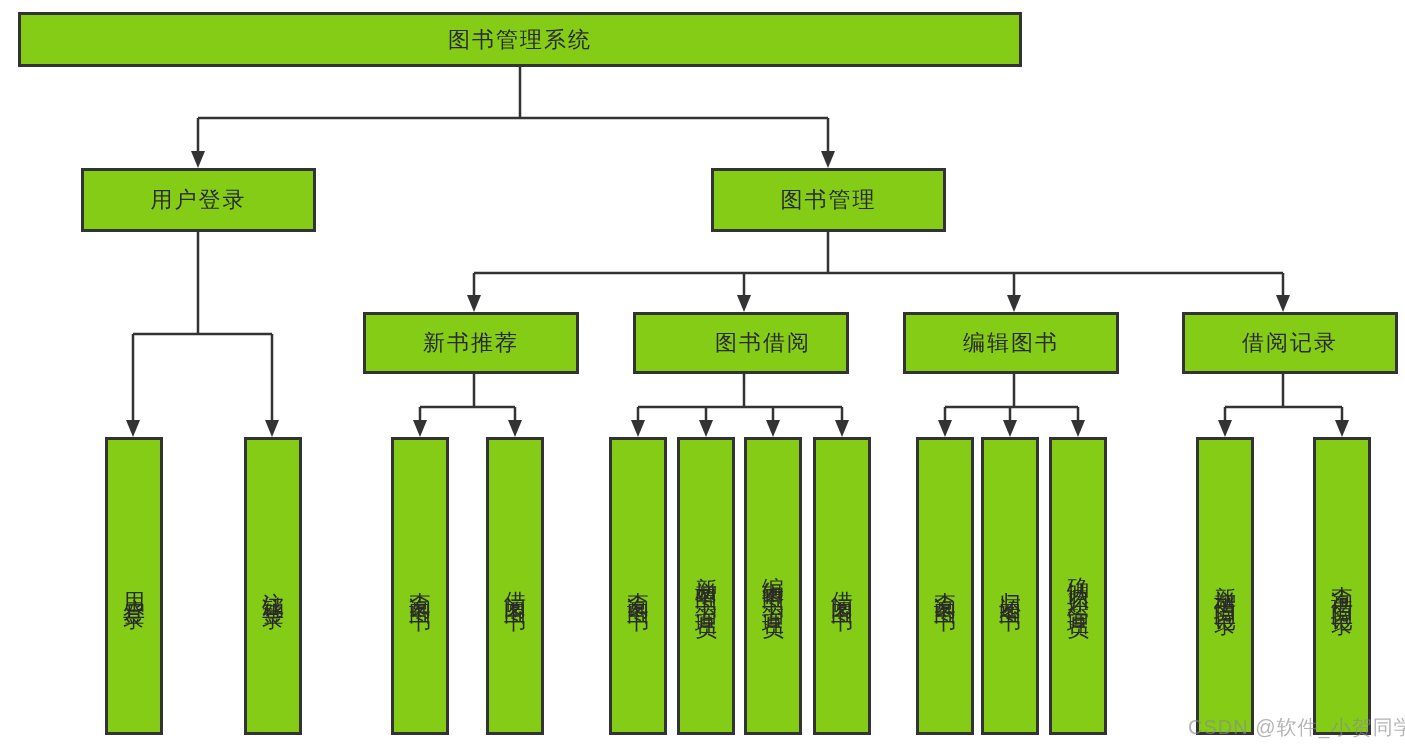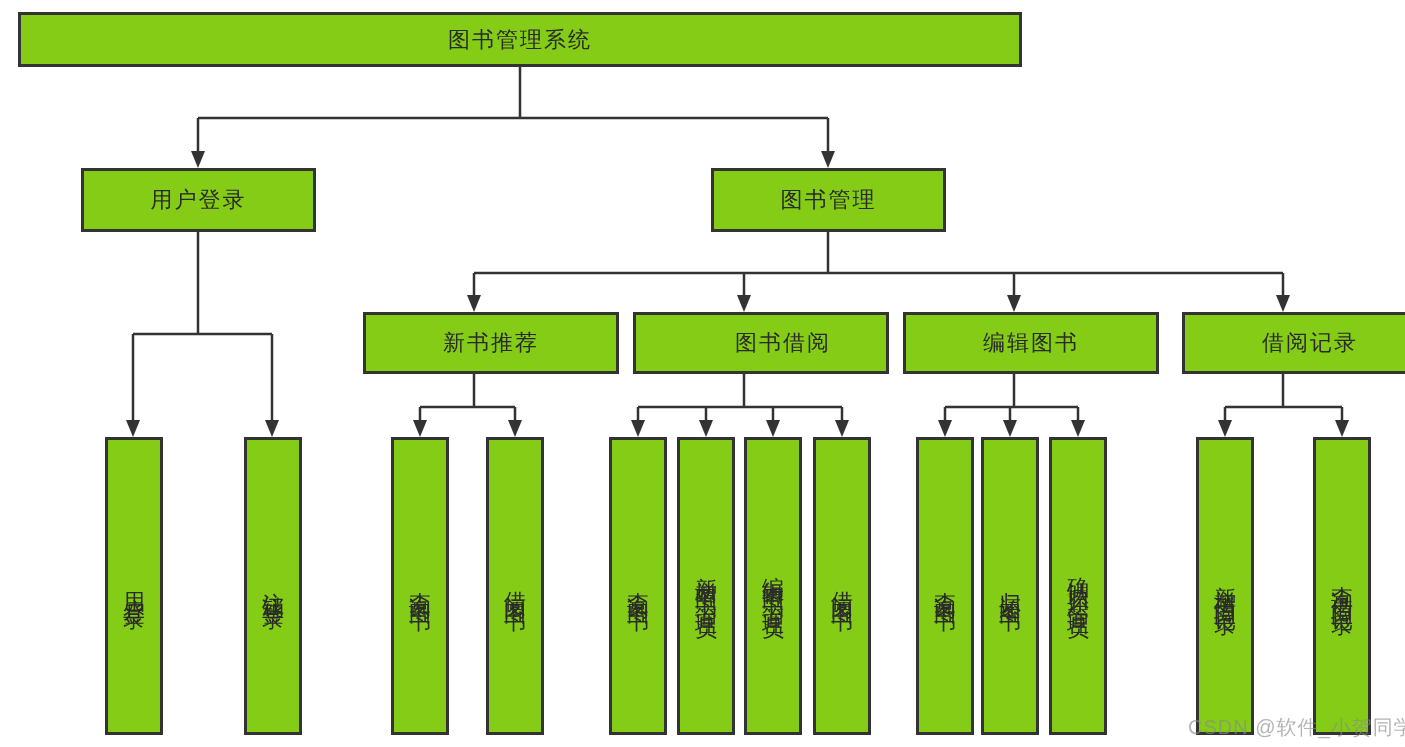--- a/index.html
+++ b/index.html
@@ -37,21 +37,21 @@
     letter-spacing: 2px;
     white-space: nowrap;
   }
   .node.root {
     left: 18px; top: 12px; width: 1004px; height: 55px;
   }
   .node.lvl2 {
     top: 168px; width: 235px; height: 64px;
   }
   .node.lvl3 {
-    top: 312px; width: 256px; height: 62px;
+    top: 312px; width: 216px; height: 62px;
   }
   .node.leaf {
     top: 437px; width: 58px; height: 298px;
     writing-mode: vertical-lr;
     font-size: 22px;
     letter-spacing: 6px;
     line-height: 1;
     text-align: center;
   }
   #watermark {

